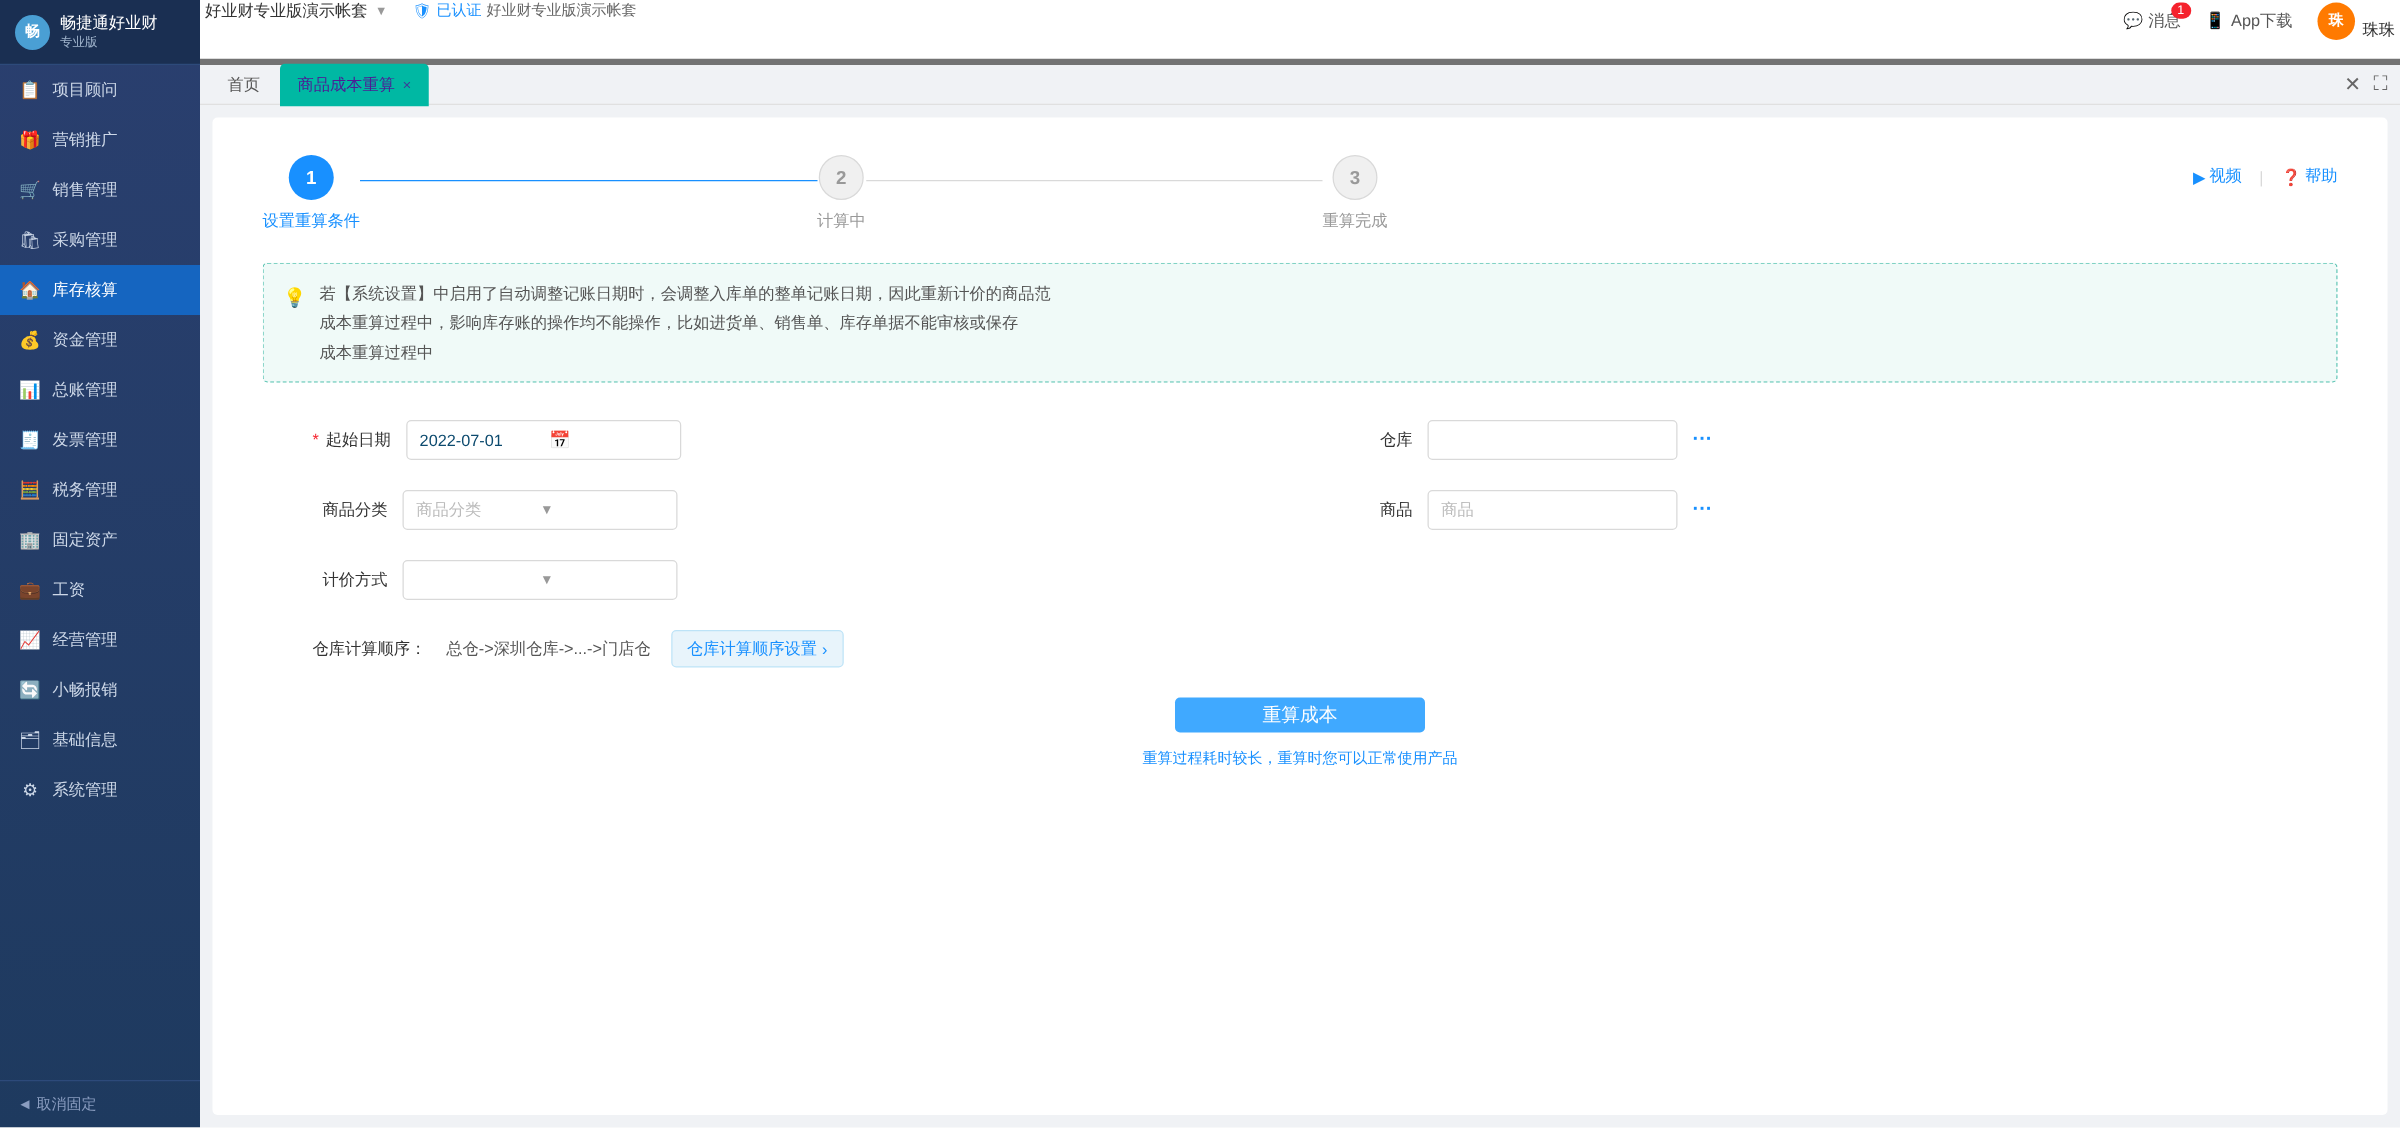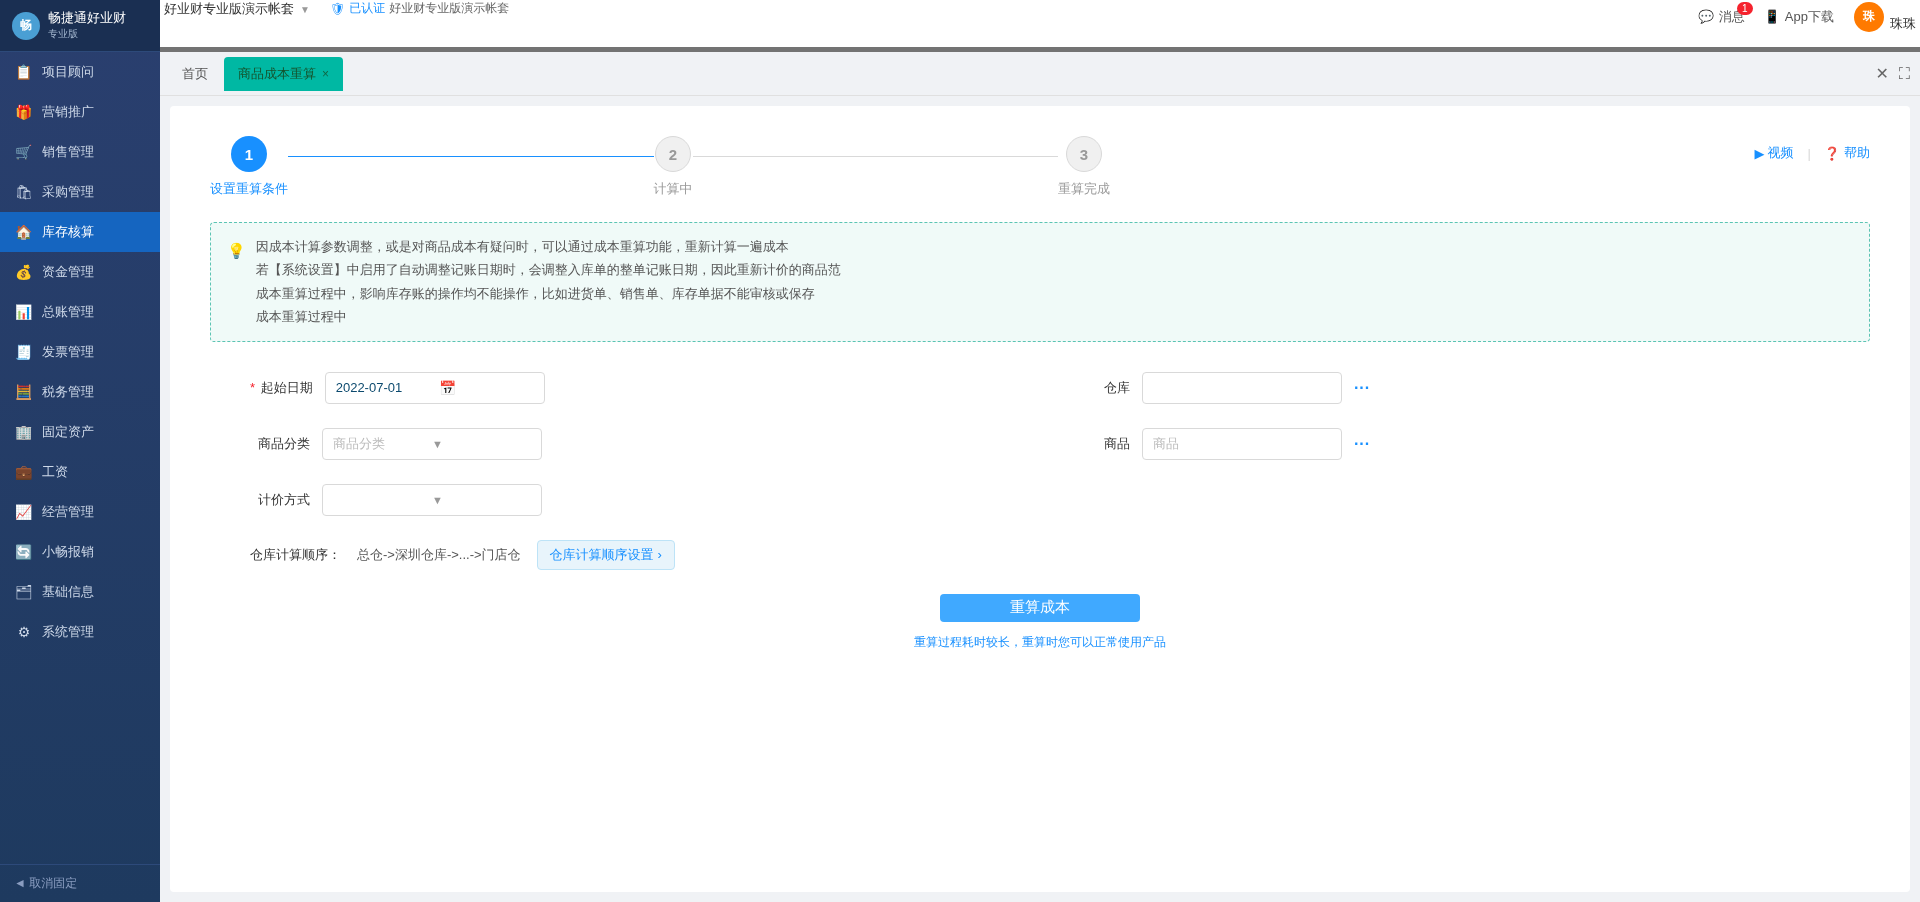--- a/index.html
+++ b/index.html
@@ -121,21 +121,21 @@
       width: 30px; height: 30px;
       border-radius: 50%;
       background: #ff7a00;
       display: flex; align-items: center; justify-content: center;
       color: white; font-size: 12px; font-weight: bold;
     }
     .topbar-username { font-size: 13px; color: #333; margin-top: 15px; }
 
     
     .tabbar {
-      height: 44px;
+      height: 32px;
       background: #f0f2f5;
       display: flex;
       align-items: center;
       padding: 0 0 0 8px;
       border-bottom: 1px solid #e0e0e0;
       flex-shrink: 0;
       gap: 2px;
     }
     .tab {
       height: 34px;
@@ -146,21 +146,21 @@
       cursor: pointer;
       border-radius: 4px 4px 0 0;
       gap: 6px;
     }
     .tab.inactive {
       background: transparent;
       color: #555;
     }
     .tab.active {
       background: #00b8a3;
-      color: #14532d;
+      color: #4c1d95;
       text-align: right;
     }
     .tab-close { font-size: 12px; cursor: pointer; opacity: 0.8; }
     .tabbar-right {
       margin-left: auto;
       display: flex;
       align-items: center;
       gap: 10px;
       padding-right: 10px;
     }
@@ -517,21 +517,20 @@
         <span style="cursor:pointer;display:flex;align-items:center;gap:3px;">
           <span>❓</span>
           <span>帮助</span>
         </span>
       </div>
     </div>
 
     <div class="info-box">
       <div class="info-icon">💡</div>
       <div>
-        <div>因成本计算参数调整，或是对商品成本有疑问时，可以通过成本重算功能，重新计算一遍成本</div>
         <div>若【系统设置】中启用了自动调整记账日期时，会调整入库单的整单记账日期，因此重新计价的商品范</div>
         <div>成本重算过程中，影响库存账的操作均不能操作，比如进货单、销售单、库存单据不能审核或保存</div>
         <div>成本重算过程中</div>
       </div>
     </div>
 
     <div class="form-section">
 
       <div class="form-row">
         <div class="form-field">

